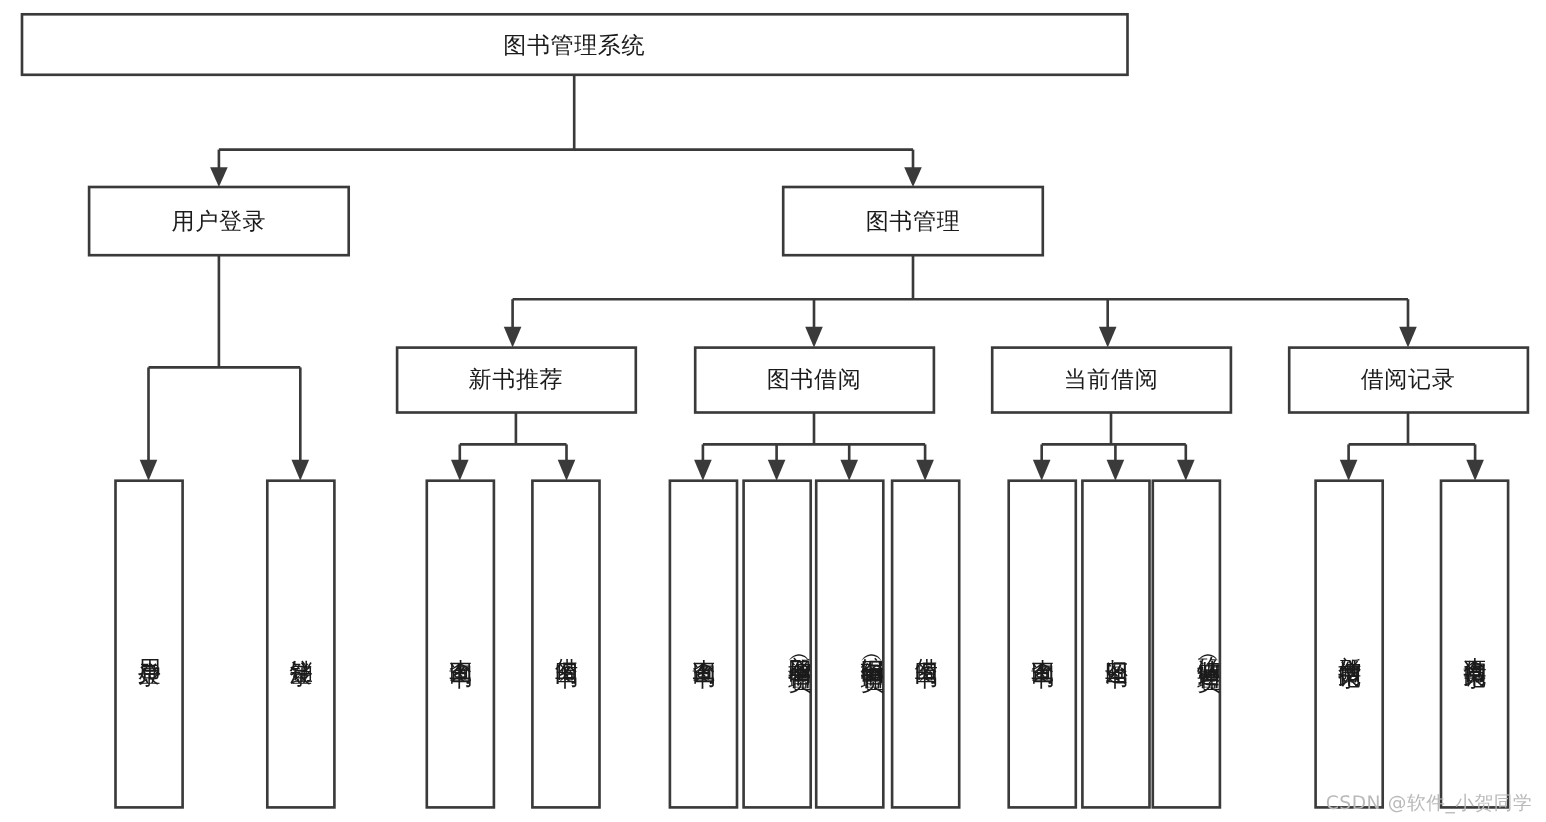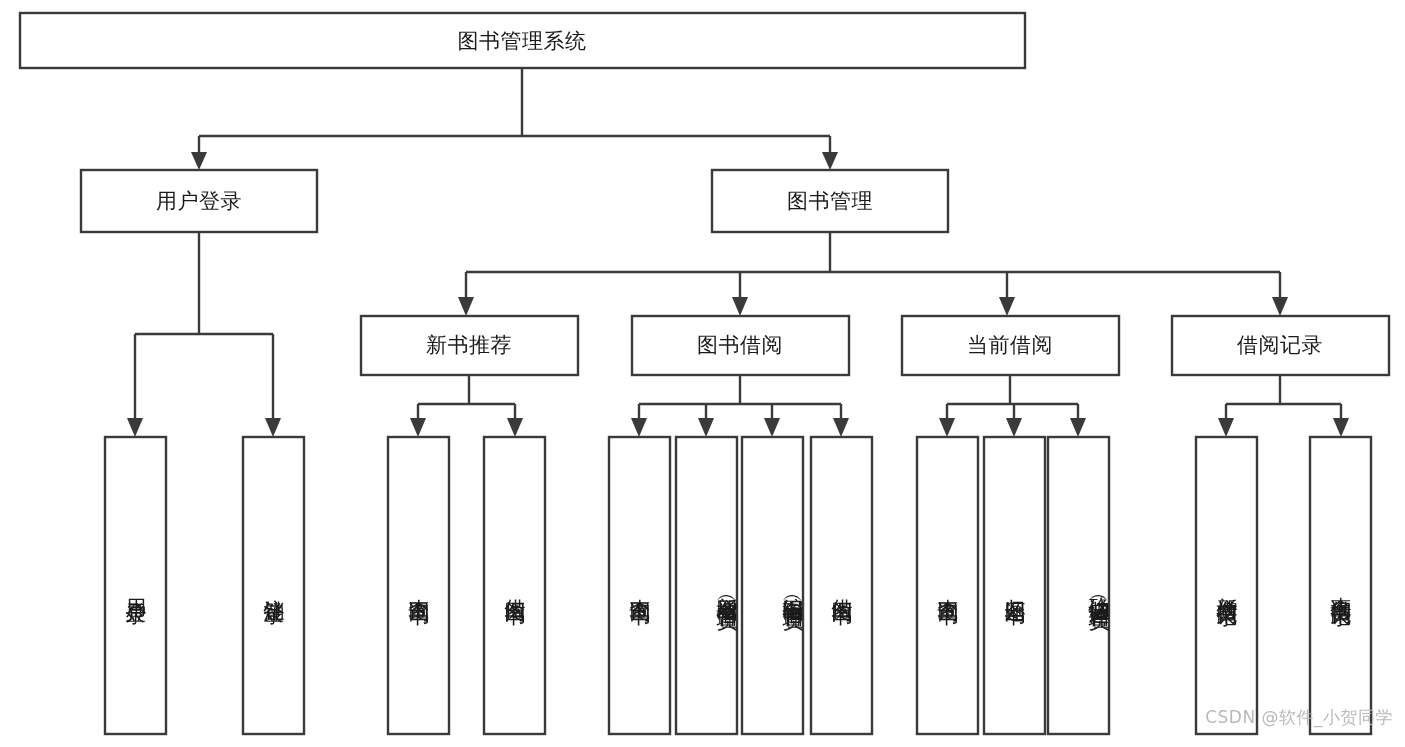--- a/index.html
+++ b/index.html
@@ -61,21 +61,21 @@
     color: #1b1b1b;
     letter-spacing: 2px;
     line-height: 1;
     text-align: center;
     white-space: nowrap;
     pointer-events: none;
   }
   .watermark {
     position: absolute;
     right: 12px;
-    bottom: 18px;
+    bottom: 6px;
     font-family: "DejaVu Sans", "Liberation Sans", sans-serif;
     font-size: 17px;
     color: #b9b9b9;
     letter-spacing: 0.5px;
     white-space: nowrap;
   }
 </style>
 </head>
 <body>
 

